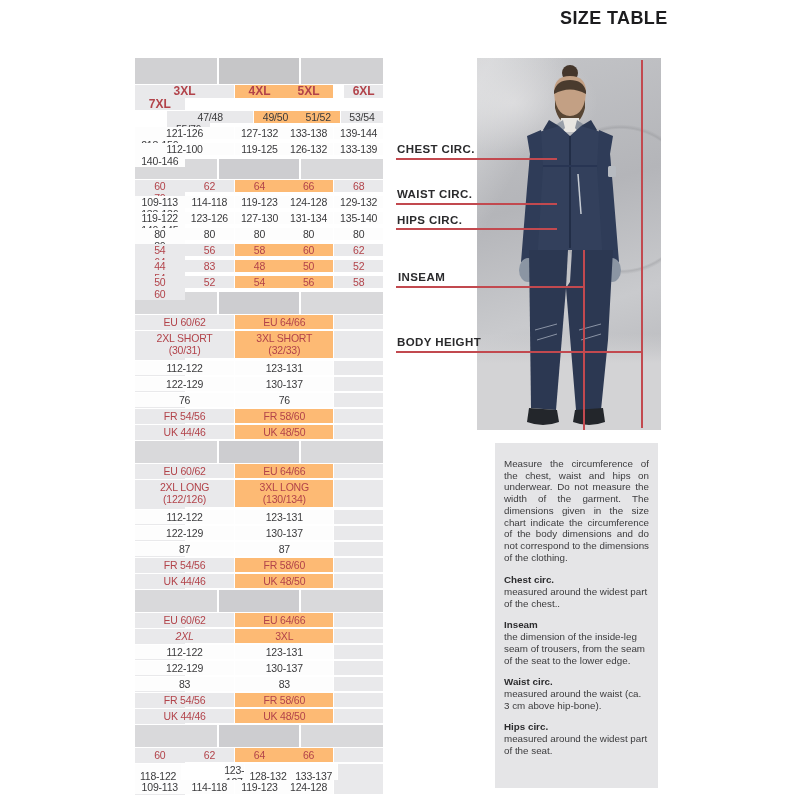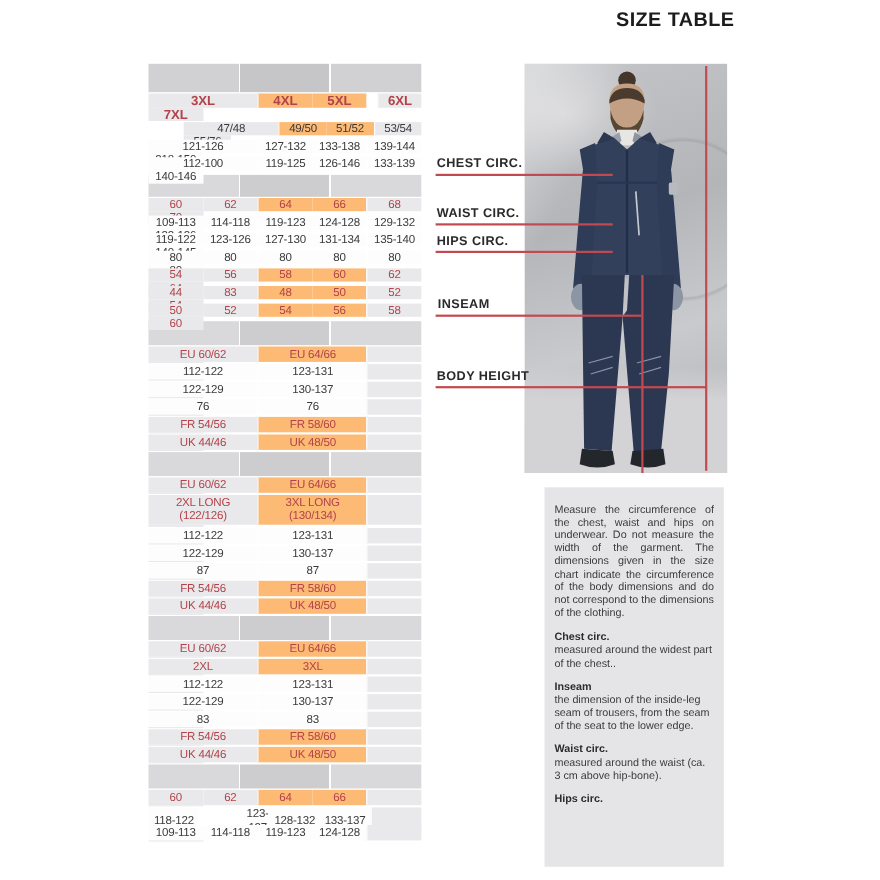--- a/index.html
+++ b/index.html
@@ -82,21 +82,21 @@
     <div class="t-row row bg-white" style="height: 15px;">
       <span class="cell band-light" style="grid-column: span 2;">121-126</span>
       <span class="cell band-dark band-edge" style="grid-column: span 1;">127-132</span>
       <span class="cell band-dark" style="grid-column: span 1;">133-138</span>
       <span class="cell band-light band-edge" style="grid-column: span 1;">139-144</span>
       <span class="cell band-light" style="grid-column: span 1;">218-150</span>
     </div>
     <div class="t-row row bg-white" style="height: 15px;">
       <span class="cell band-light" style="grid-column: span 2;">112-100</span>
       <span class="cell band-dark band-edge" style="grid-column: span 1;">119-125</span>
-      <span class="cell band-dark" style="grid-column: span 1;">126-146</span>
+      <span class="cell band-dark" style="grid-column: span 1;">126-132</span>
       <span class="cell band-light band-edge" style="grid-column: span 1;">133-139</span>
       <span class="cell band-light" style="grid-column: span 1;">140-146</span>
     </div>
     <div class="t-row spacer" style="height: 20px;"></div>
     <div class="t-row row bg-gray red" style="height: 15px;">
       <span class="cell band-light" style="grid-column: span 1;">60</span>
       <span class="cell band-light" style="grid-column: span 1;">62</span>
       <span class="cell band-dark band-edge" style="grid-column: span 1;">64</span>
       <span class="cell band-dark" style="grid-column: span 1;">66</span>
       <span class="cell band-light band-edge" style="grid-column: span 1;">68</span>
@@ -150,20 +150,28 @@
       <span class="cell band-light band-edge" style="grid-column: span 1;">58</span>
       <span class="cell band-light" style="grid-column: span 1;">60</span>
     </div>
     <div class="t-row spacer" style="height: 22px;"></div>
     <div class="t-row row bg-gray red" style="height: 15px;">
       <span class="cell band-light" style="grid-column: span 2;">EU 60/62</span>
       <span class="cell band-dark band-edge" style="grid-column: span 2;">EU 64/66</span>
       <span class="cell band-light band-edge empty" style="grid-column: span 1;"></span>
       <span class="cell band-light empty" style="grid-column: span 1;"></span>
     </div>
+    <div class="t-row row bg-gray red" style="height: 29px;">
+      <span class="cell band-light" style="grid-column: span 2;">2XL SHORT
+(30/31)</span>
+      <span class="cell band-dark band-edge" style="grid-column: span 2;">3XL SHORT
+(32/33)</span>
+      <span class="cell band-light band-edge empty" style="grid-column: span 1;"></span>
+      <span class="cell band-light empty" style="grid-column: span 1;"></span>
+    </div>
     <div class="t-row row bg-white" style="height: 15px;">
       <span class="cell band-light" style="grid-column: span 2;">112-122</span>
       <span class="cell band-dark band-edge" style="grid-column: span 2;">123-131</span>
       <span class="cell band-light band-edge empty" style="grid-column: span 1;"></span>
       <span class="cell band-light empty" style="grid-column: span 1;"></span>
     </div>
     <div class="t-row row bg-white" style="height: 15px;">
       <span class="cell band-light" style="grid-column: span 2;">122-129</span>
       <span class="cell band-dark band-edge" style="grid-column: span 2;">130-137</span>
       <span class="cell band-light band-edge empty" style="grid-column: span 1;"></span>
@@ -233,21 +241,21 @@
       <span class="cell band-light empty" style="grid-column: span 1;"></span>
     </div>
     <div class="t-row spacer" style="height: 22px;"></div>
     <div class="t-row row bg-gray red" style="height: 15px;">
       <span class="cell band-light" style="grid-column: span 2;">EU 60/62</span>
       <span class="cell band-dark band-edge" style="grid-column: span 2;">EU 64/66</span>
       <span class="cell band-light band-edge empty" style="grid-column: span 1;"></span>
       <span class="cell band-light empty" style="grid-column: span 1;"></span>
     </div>
     <div class="t-row row bg-gray red" style="height: 15px;">
-      <span class="cell band-light" style="grid-column: span 2;">2XL</span>
+      <span class="cell band-light" style="grid-column: span 2; font-style: italic;">2XL</span>
       <span class="cell band-dark band-edge" style="grid-column: span 2;">3XL</span>
       <span class="cell band-light band-edge empty" style="grid-column: span 1;"></span>
       <span class="cell band-light empty" style="grid-column: span 1;"></span>
     </div>
     <div class="t-row row bg-white" style="height: 15px;">
       <span class="cell band-light" style="grid-column: span 2;">112-122</span>
       <span class="cell band-dark band-edge" style="grid-column: span 2;">123-131</span>
       <span class="cell band-light band-edge empty" style="grid-column: span 1;"></span>
       <span class="cell band-light empty" style="grid-column: span 1;"></span>
     </div>
@@ -370,14 +378,15 @@
   <div class="term-block">
     <div class="term-name">Inseam</div>
     <div class="term-def">the dimension of the inside-leg seam of trousers, from the seam of the seat to the lower edge.</div>
   </div>
   <div class="term-block">
     <div class="term-name">Waist circ.</div>
     <div class="term-def">measured around the waist (ca. 3 cm above hip-bone).</div>
   </div>
   <div class="term-block">
     <div class="term-name">Hips circ.</div>
+    <div class="term-def">measured around the widest part of the seat.</div>
   </div>
 </div>
 
 </body></html>

